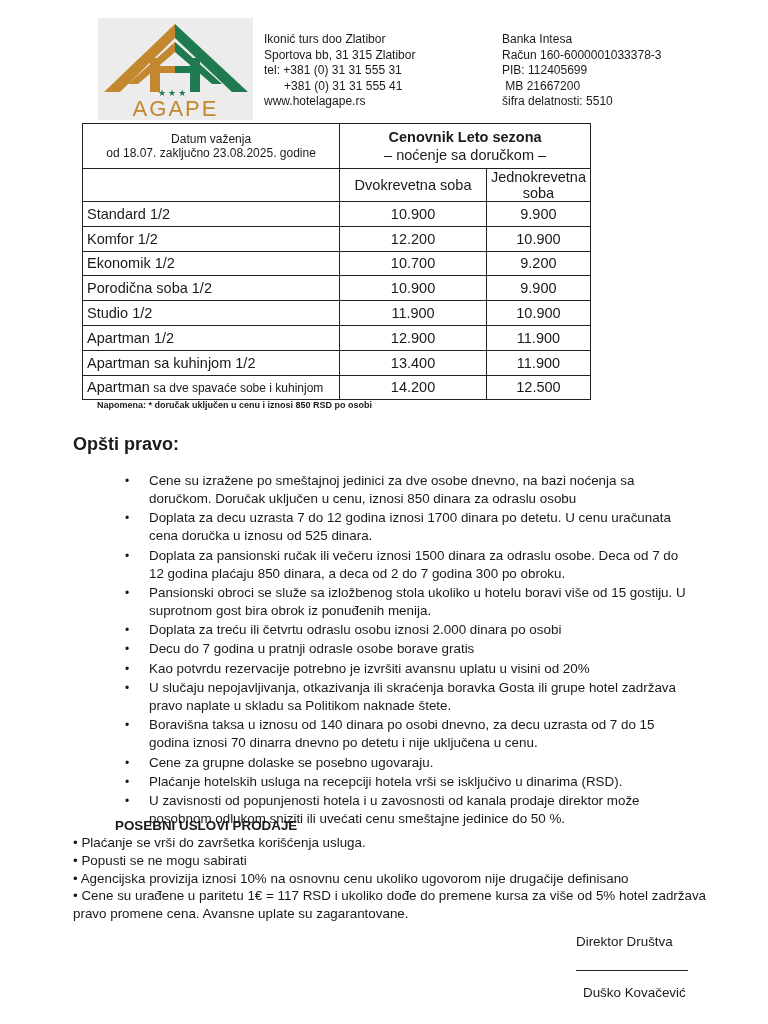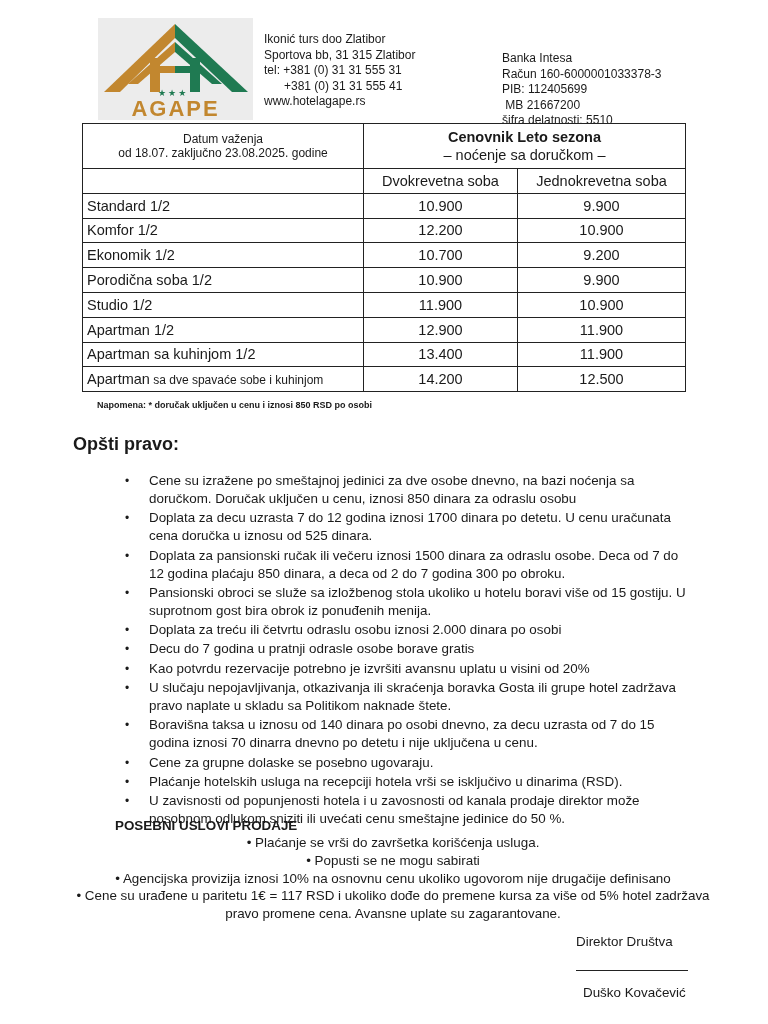--- a/index.html
+++ b/index.html
@@ -7,49 +7,49 @@
       width: 768px; height: 1024px; position: relative; overflow: hidden;
       font-family: "Liberation Sans", "DejaVu Sans", sans-serif; color: #1a1a1a;
     }
     .logo {
       position: absolute; left: 98px; top: 18px; width: 155px; height: 102px;
       background: #ececec;
     }
     .logo svg { position: absolute; left: 0; top: 0; }
     .logo-text {
       position: absolute; left: 0; width: 155px; top: 78px; text-align: center;
-      font-size: 22px; letter-spacing: 2px; color: #c2872f; font-weight: bold;
+      font-size: 22px; letter-spacing: 2px; color: #c2872f; font-weight: normal;
     }
     .logo-stars { position: absolute; left: 60px; top: 70px; font-size: 9px; color: #1f7a52; letter-spacing: 2px; }
     .company { position: absolute; left: 264px; top: 32px; font-size: 12px; line-height: 15.5px; }
     .company div { white-space: pre; }
-    .bank { position: absolute; left: 502px; top: 32px; font-size: 12px; line-height: 15.5px; margin-top: 19px; }
+    .bank { position: absolute; left: 502px; top: 32px; font-size: 12px; line-height: 15.5px; }
     .bank div { white-space: pre; }
 
     table.prices {
-      position: absolute; left: 82px; top: 123px; width: 604px;
+      position: absolute; left: 82px; top: 123px; width: 509px;
       border-collapse: collapse; font-size: 14.5px;
     }
     table.prices td { border: 1.3px solid #222; padding: 0 4px; height: 23.8px; }
     table.prices td.name { width: 272px; }
     table.prices td.dbl { width: 145px; text-align: center; }
     table.prices td.sgl { text-align: center; }
     .hdr-left { font-size: 12px; text-align: center; line-height: 14px; height: 44px !important; }
     .hdr-right { text-align: center; line-height: 18px; }
     .hdr-right .t { font-weight: bold; font-size: 14.5px; }
     .small { font-size: 12px; }
     .note { position: absolute; left: 97px; top: 400px; font-size: 9px; font-weight: bold; }
 
     .gen-title { position: absolute; left: 73px; top: 434px; font-size: 18px; font-weight: bold; }
     ul.gen { position: absolute; left: 109px; top: 456px; margin: 16px; padding: 0; list-style: none; width: 570px; font-size: 13.4px; line-height: 18px; }
     ul.gen li { position: relative; padding-left: 24px; margin-bottom: 1.3px; }
     ul.gen li::before { content: "•"; position: absolute; left: 0; top: 0; font-size: 12px; }
 
     .special-title { position: absolute; left: 73px; top: 818px; font-size: 13.4px; font-weight: bold; padding-left: 42px; }
-    .special { position: absolute; left: 73px; top: 834px; font-size: 13.4px; line-height: 17.8px; width: 640px; text-align: center; }
+    .special { position: absolute; left: 73px; top: 834px; font-size: 13.4px; line-height: 17.8px; width: 640px; }
     .sign-title { position: absolute; left: 576px; top: 934px; font-size: 13.4px; text-align: right; }
     .sign-line { position: absolute; left: 576px; top: 970px; width: 112px; border-bottom: 1.3px solid #222; }
     .sign-name { position: absolute; left: 583px; top: 985px; font-size: 13.4px; }
   </style>
 </head>
 <body>
 
 <div class="logo">
   <svg width="155" height="80" viewBox="0 0 155 80">
     <polygon points="77,6 6,74 22,74 77,20" fill="#c2872f"></polygon>

